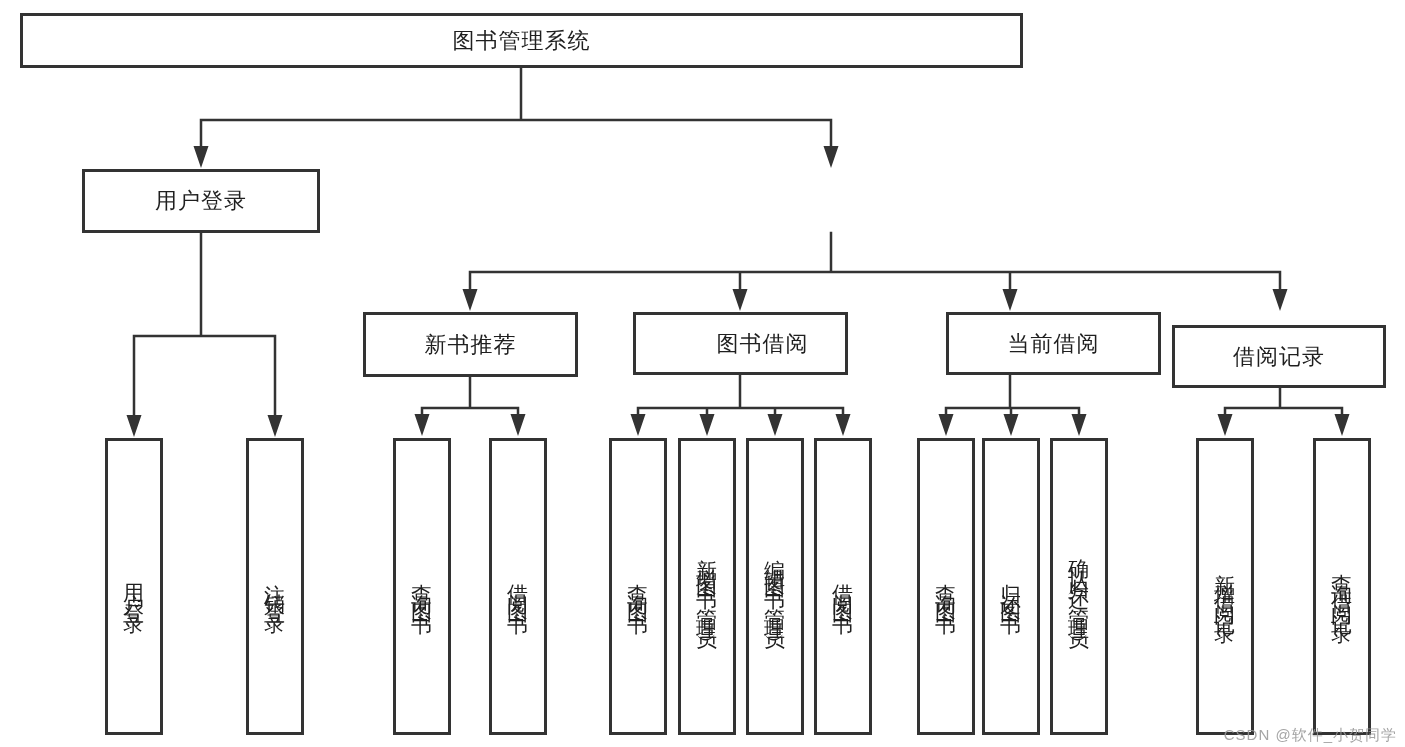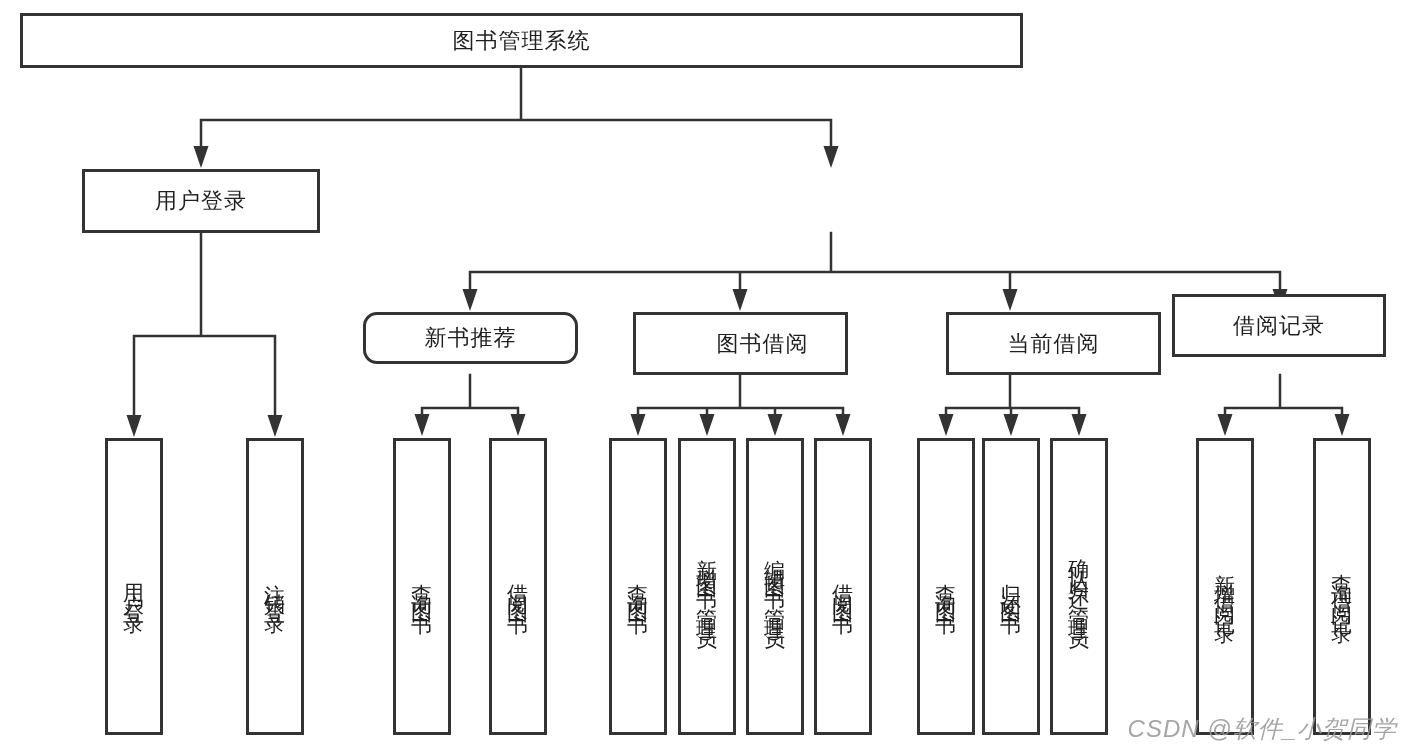--- a/index.html
+++ b/index.html
@@ -54,25 +54,24 @@
     text-orientation: mixed;
     font-size: 21px;
     letter-spacing: 10px;
     line-height: 1;
     max-height: 290px;
   }
   .watermark {
     position: absolute;
     right: 8px;
     bottom: 2px;
-    font-size: 24px;
+    font-size: 15px;
     color: rgba(152, 152, 152, 0.88);
     letter-spacing: 1px;
     white-space: nowrap;
-    font-style: italic;
   }
 </style>
 </head>
 <body>
 
 <div id="canvas">
 
   <svg id="connectors" viewBox="0 0 1405 747">
     <path fill="none" stroke-width="2.5" stroke-linecap="square" d="M521 68 V120 M201 120 H831 M201 120 V150 M831 120 V150
              M201 233 V336 M134 336 H275 M134 336 V419 M275 336 V419
@@ -99,24 +98,24 @@
              M1003.5 414 L1018.5 414 L1011 436 Z
              M1071.5 414 L1086.5 414 L1079 436 Z
              M1217.5 414 L1232.5 414 L1225 436 Z
              M1334.5 414 L1349.5 414 L1342 436 Z" fill="#333333"></path>
   </svg>
 
   <div class="box" style="left:20px; top:13px; width:1003px; height:55px;text-align:center;">图书管理系统</div>
 
   <div class="box" style="left:82px; top:169px; width:238px; height:64px;">用户登录</div>
 
-  <div class="box" style="left:363px; top:312px; width:215px; height:52px;border-radius:14px;">新书推荐</div>
+  <div class="box" style="left:363px; top:312px; width:215px; height:65px;">新书推荐</div>
   <div class="box" style="left:633px; top:312px; width:215px; height:63px;padding-left:44px;">图书借阅</div>
   <div class="box" style="left:902px; top:312px; width:215px; height:63px;margin-left:44px;">当前借阅</div>
-  <div class="box" style="left:1172px; top:294px; width:214px; height:63px;">借阅记录</div>
+  <div class="box" style="left:1172px; top:325px; width:214px; height:63px;">借阅记录</div>
 
   <div class="vbox" style="left:105px;">
     <span class="vtext">用户登录</span>
   </div>
   <div class="vbox" style="left:246px;">
     <span class="vtext">注销登录</span>
   </div>
 
   <div class="vbox" style="left:393px;">
     <span class="vtext">查询图书</span>

